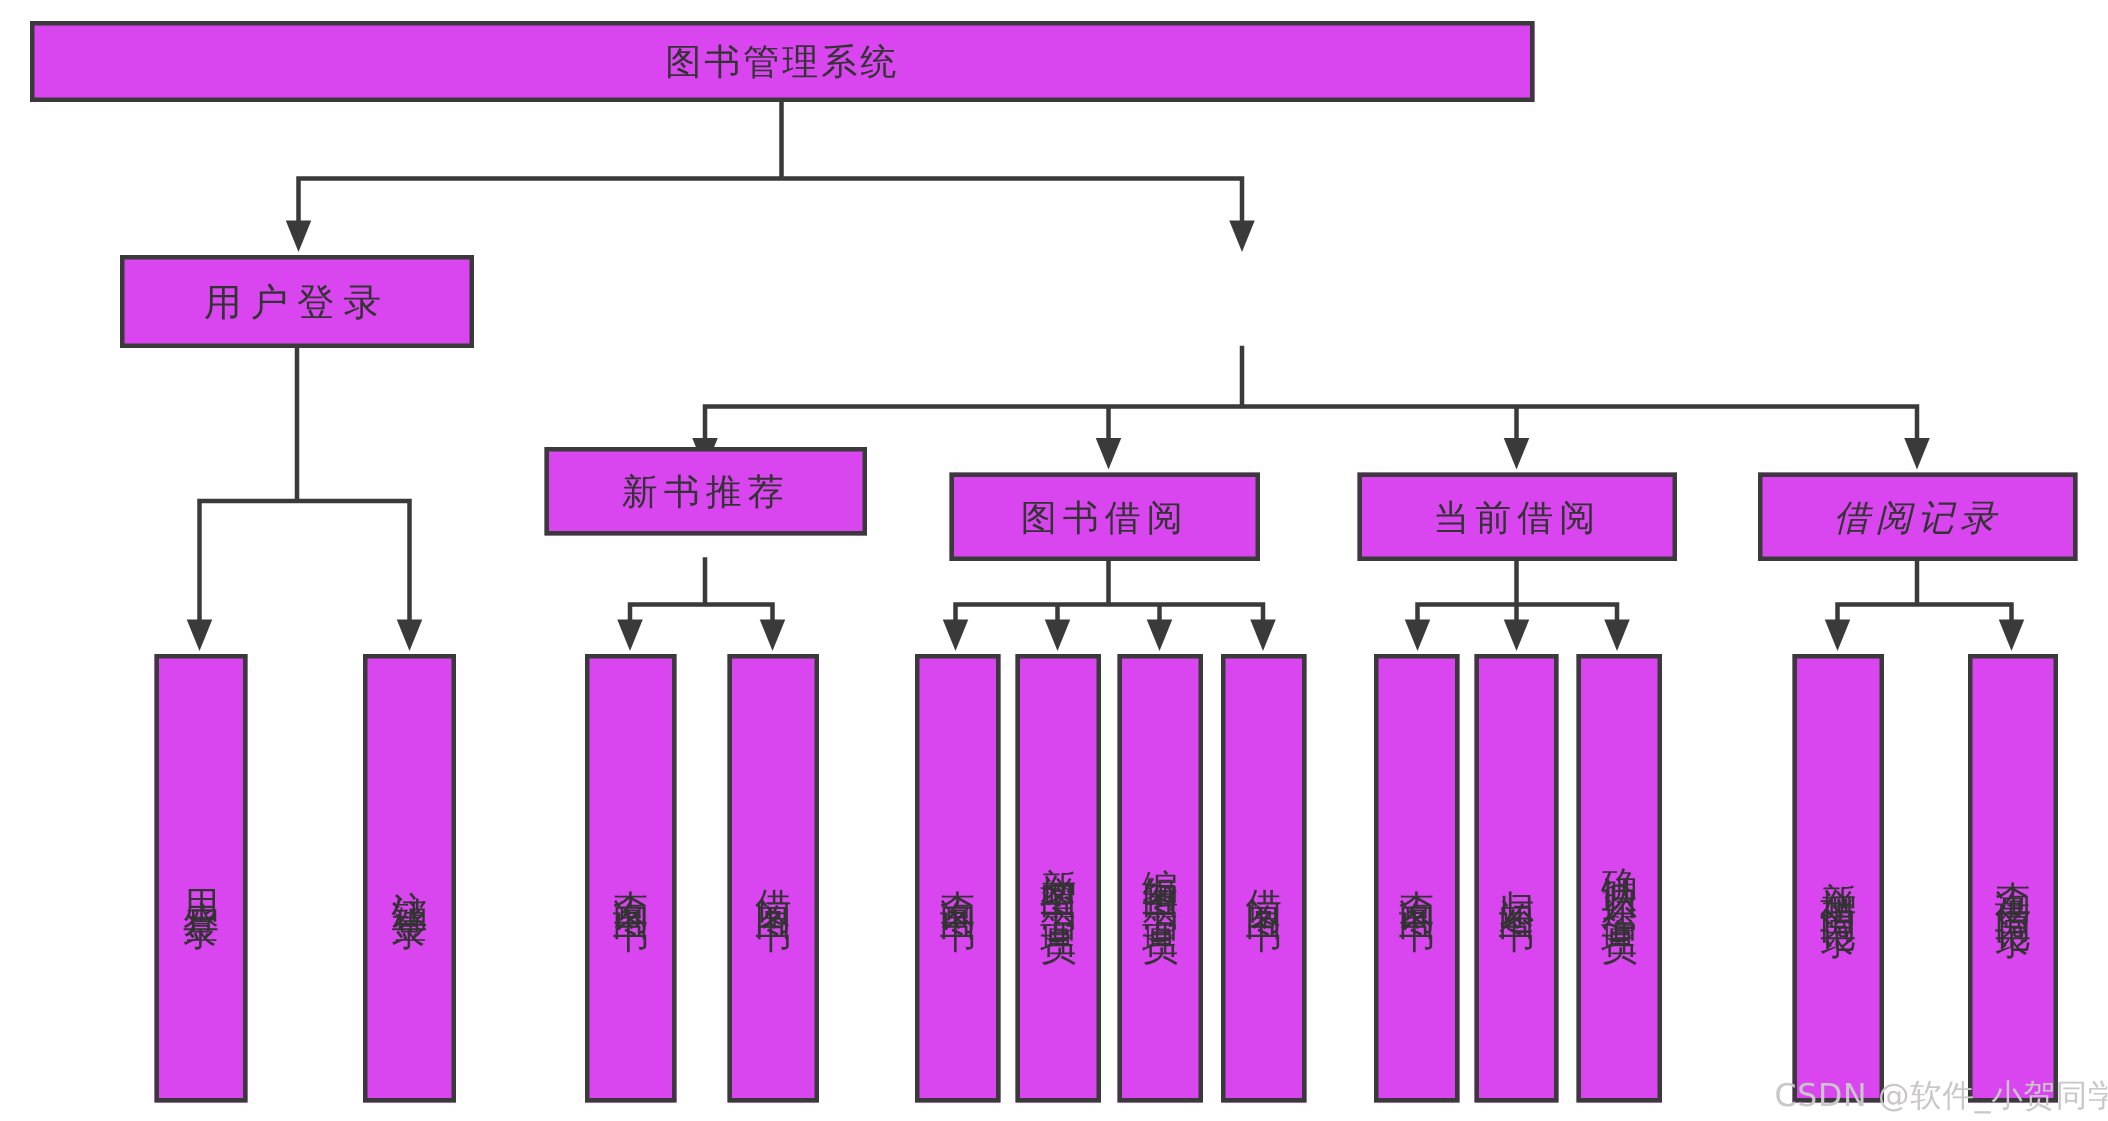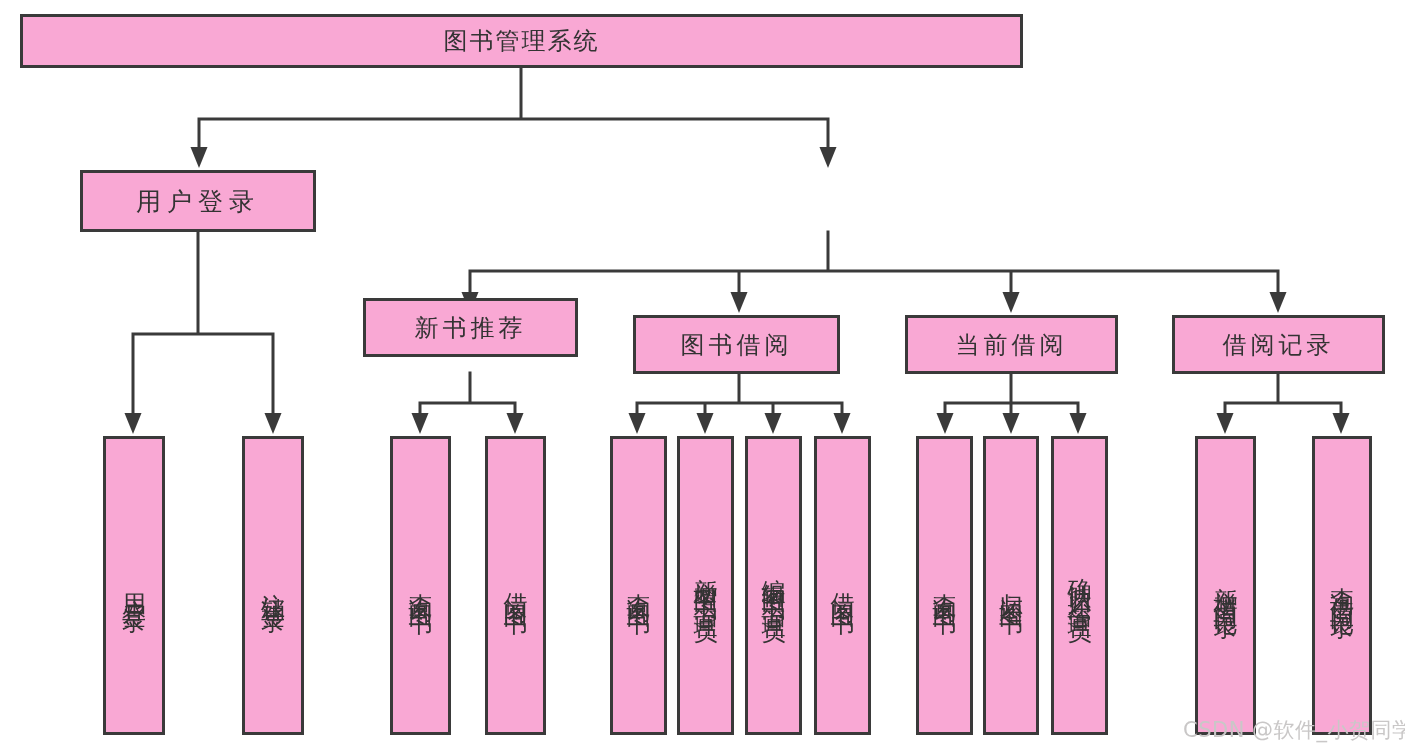--- a/index.html
+++ b/index.html
@@ -19,21 +19,21 @@
     position: absolute;
     left: 0; top: 0;
     width: 1405px;
     height: 747px;
     z-index: 1;
   }
   .box {
     position: absolute;
     box-sizing: border-box;
     border: 3px solid #3a3a3a;
-    background: #f9a8d4;
+    background: #d946ef;
     display: flex;
     align-items: center;
     justify-content: center;
     z-index: 2;
     color: #333333;
   }
   .hlabel {
     font-size: 24px;
     letter-spacing: 2px;
     white-space: nowrap;
@@ -116,21 +116,21 @@
 
   <div class="box" style="left:363px; top:298px; width:215px; height:59px;">
     <span class="hlabel l3">新书推荐</span>
   </div>
   <div class="box" style="left:633px; top:315px; width:207px; height:59px;">
     <span class="hlabel l3">图书借阅</span>
   </div>
   <div class="box" style="left:905px; top:315px; width:213px; height:59px;">
     <span class="hlabel l3">当前借阅</span>
   </div>
-  <div class="box" style="left:1172px; top:315px; width:213px; height:59px;">
+  <div class="box" style="left:1172px; top:315px; width:213px; height:59px;font-style:italic;">
     <span class="hlabel l3">借阅记录</span>
   </div>
 
   <div class="box" style="left:103px; top:436px; width:62px; height:299px;">
     <span class="vtext">用户登录</span>
   </div>
   <div class="box" style="left:242px; top:436px; width:62px; height:299px;">
     <span class="vtext">注销登录</span>
   </div>
 

